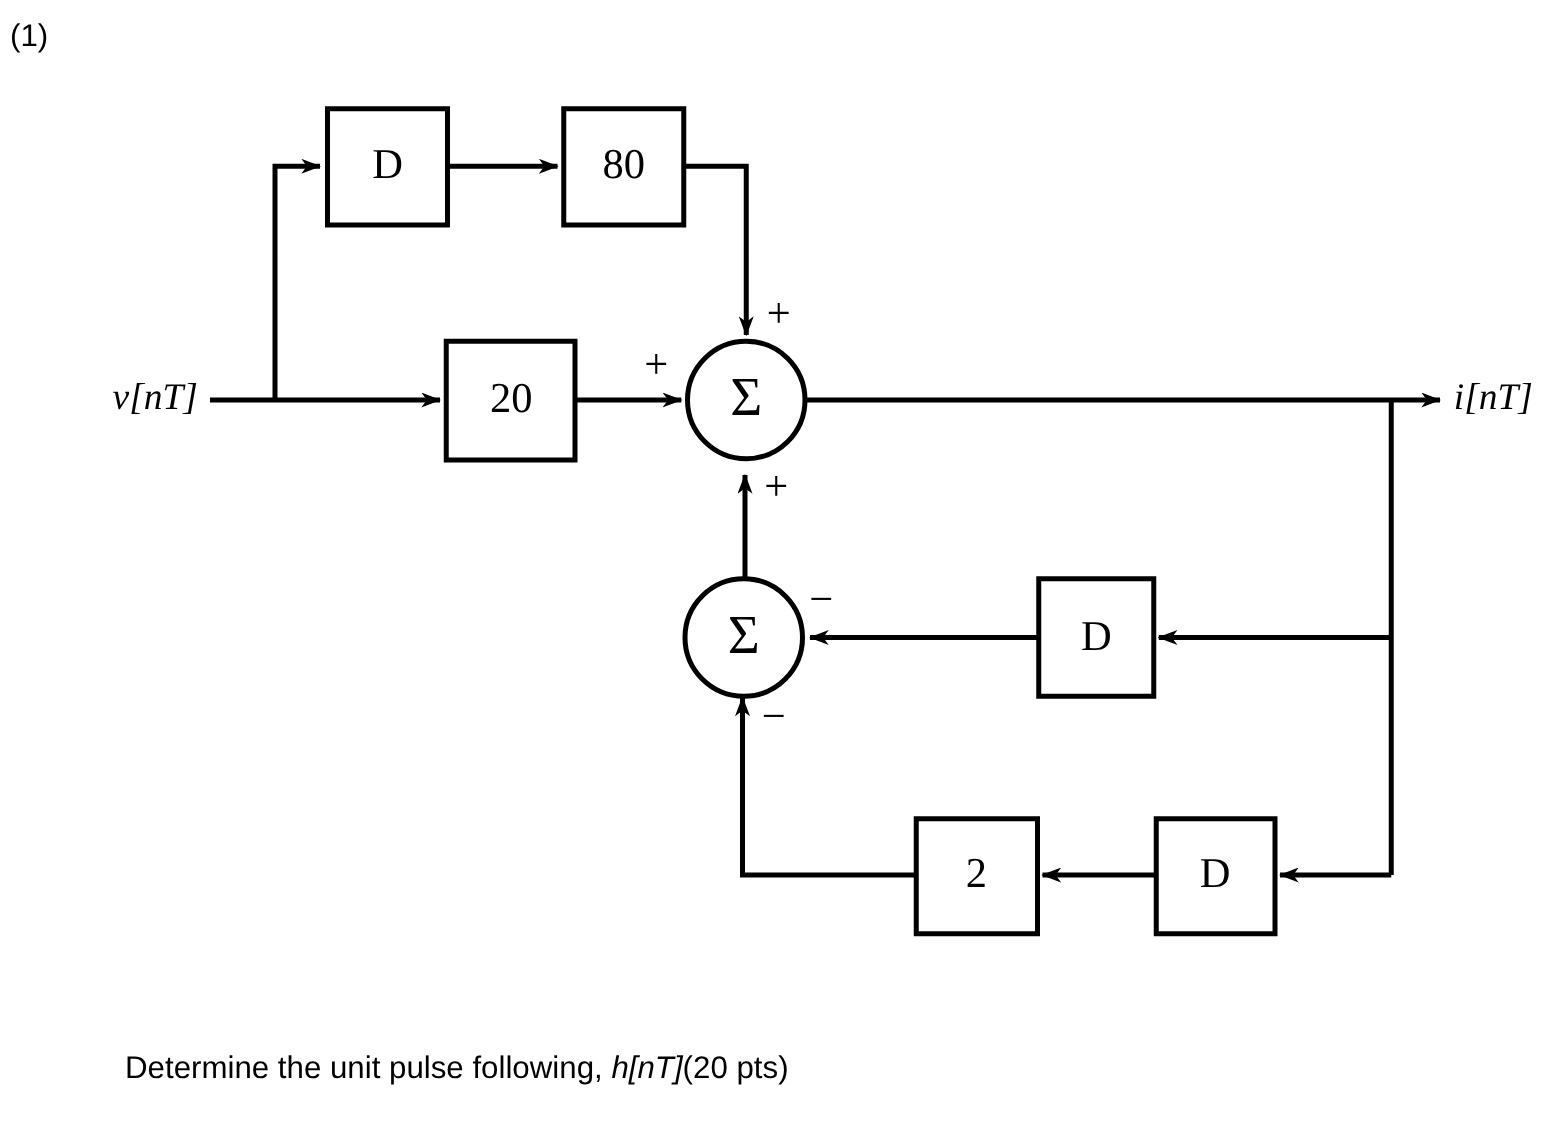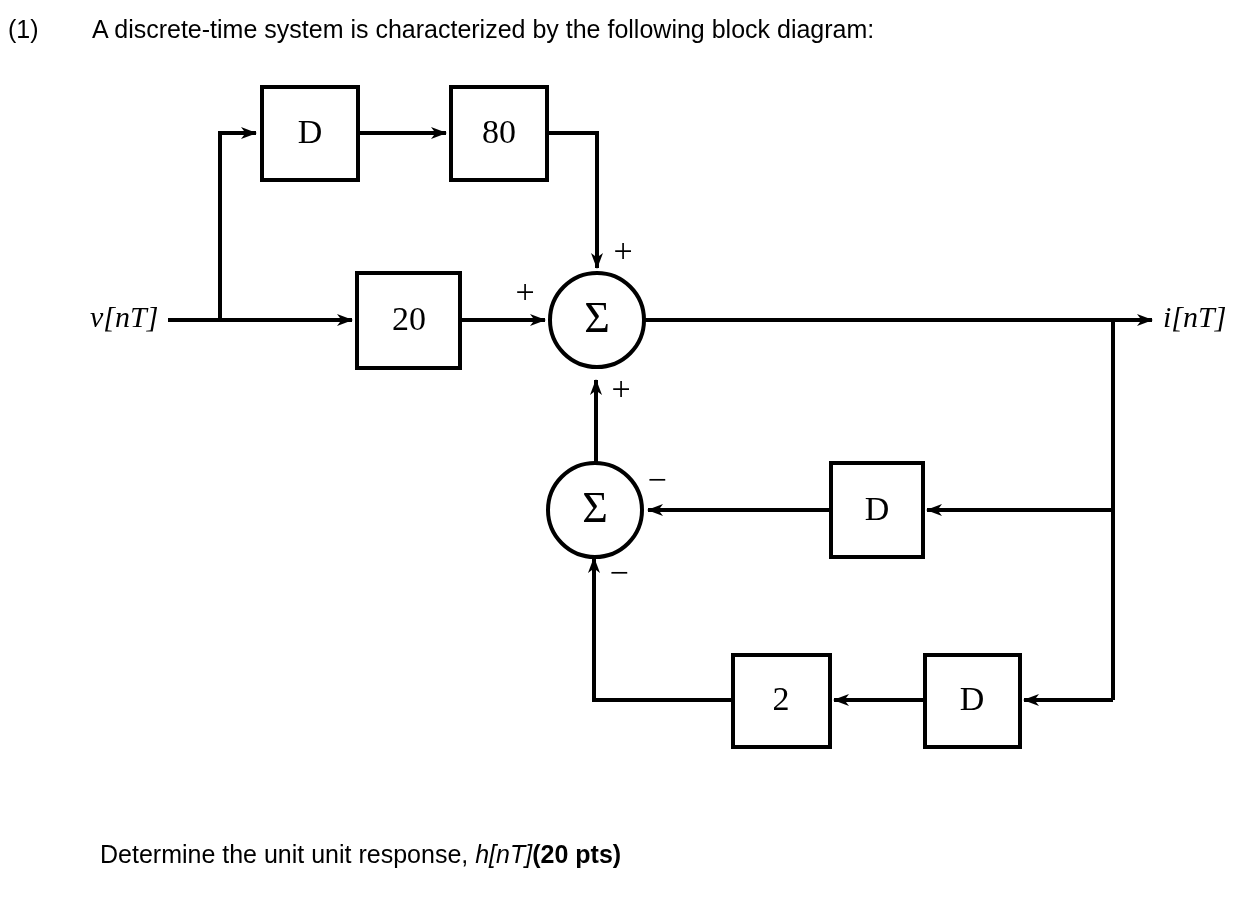--- a/index.html
+++ b/index.html
@@ -65,21 +65,21 @@
     align-items: center;
     padding-left: 100px;
     box-sizing: border-box;
     font-size: 25px;
     white-space: pre;
   }
   #prompt-line .em {
     font-style: italic;
   }
   #prompt-line .bold {
-    font-weight: bold;
+    font-weight: normal;
   }
 
   
   .blk-label {
     font-family: "Liberation Serif", serif;
     font-size: 34px;
     text-anchor: middle;
     dominant-baseline: middle;
   }
   .sigma-label {
@@ -99,21 +99,20 @@
     font-style: italic;
     font-size: 30px;
     dominant-baseline: middle;
   }
 </style>
 </head>
 <body>
 
 <div id="question-line">
   <span id="question-number">(1)</span>
-  <span id="question-text">A discrete-time system is characterized by the following block diagram:</span>
 </div>
 
 <div id="diagram">
   <svg width="1240" height="760" viewBox="0 0 1240 760" xmlns="http://www.w3.org/2000/svg">
     <defs>
       <marker id="arrow" markerWidth="16" markerHeight="12" refX="15" refY="6" orient="auto" markerUnits="userSpaceOnUse">
         <path d="M0,0 L16,6 L0,12 L4.5,6 Z" fill="#000000"></path>
       </marker>
     </defs>
 
@@ -171,16 +170,16 @@
       <text class="sign-label" x="657" y="425">−</text>
       <text class="sign-label" x="619" y="518">−</text>
 
       <text class="io-label" x="90" y="262" text-anchor="start">v[nT]</text>
       <text class="io-label" x="1163" y="262" text-anchor="start">i[nT]</text>
     </g>
   </svg>
 </div>
 
 <div id="prompt-line">
-  <span>Determine the unit unit response, </span>
+  <span>Determine the unit pulse following, </span>
   <span class="em">h[nT]</span>
   <span class="bold">(20 pts)</span>
 </div>
 
 </body></html>

